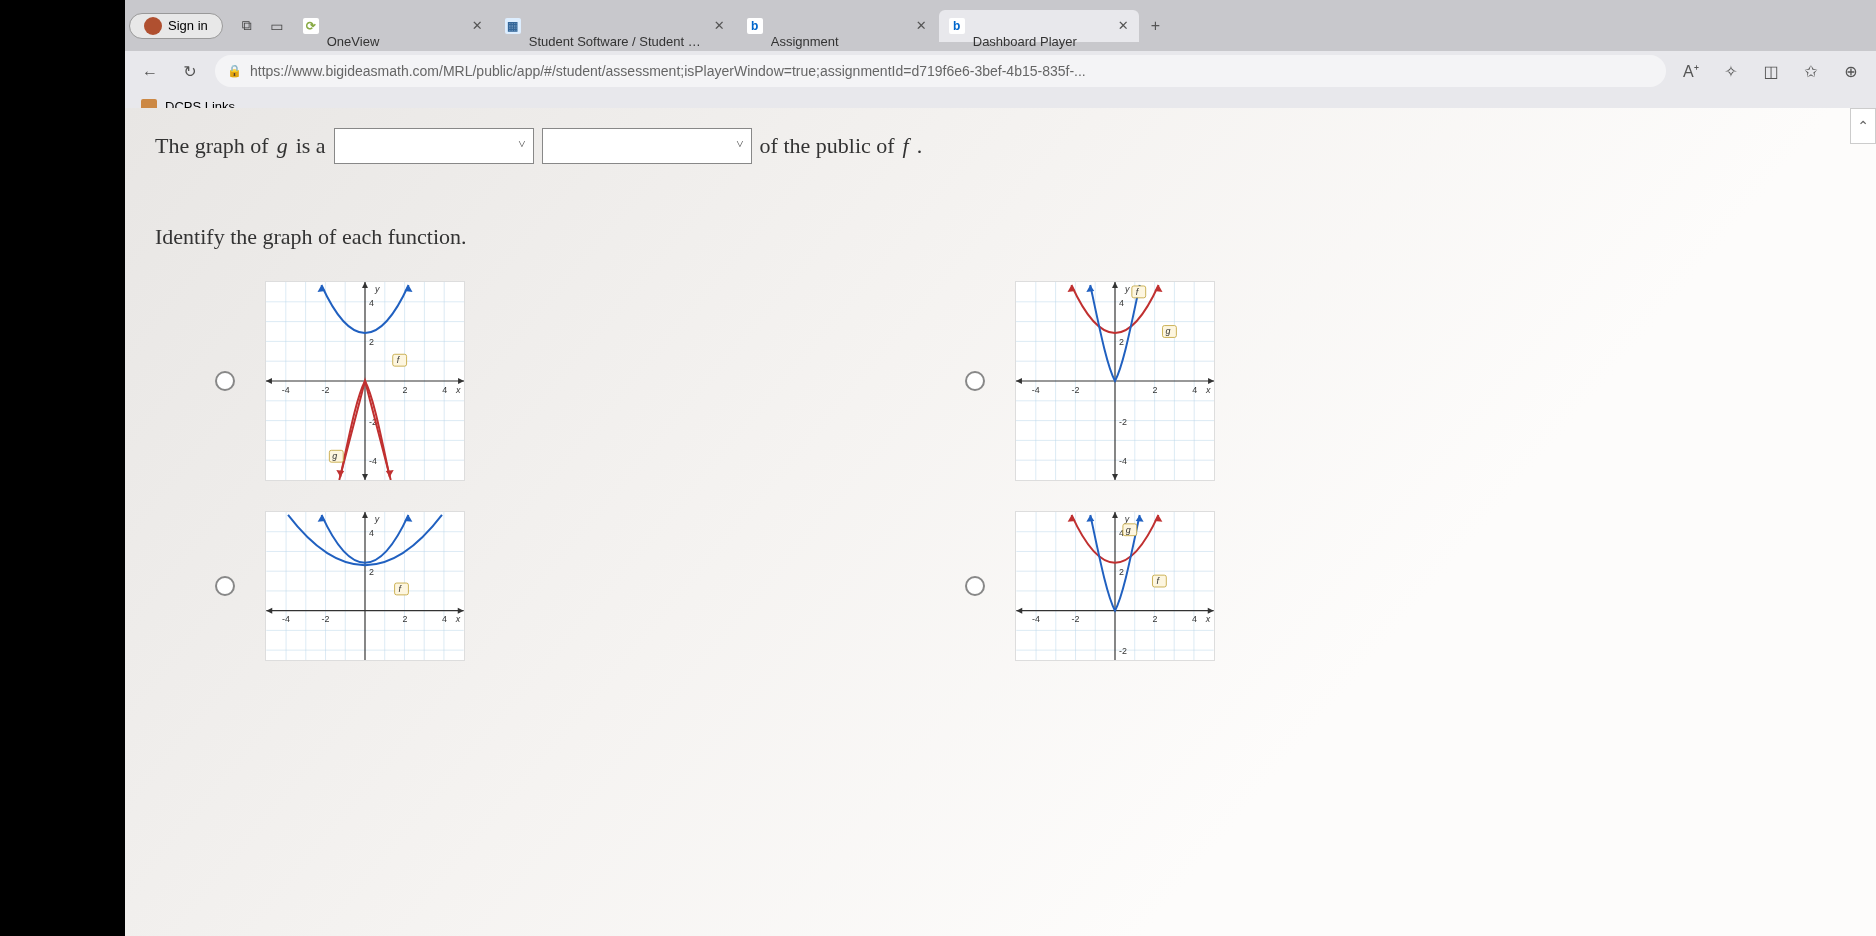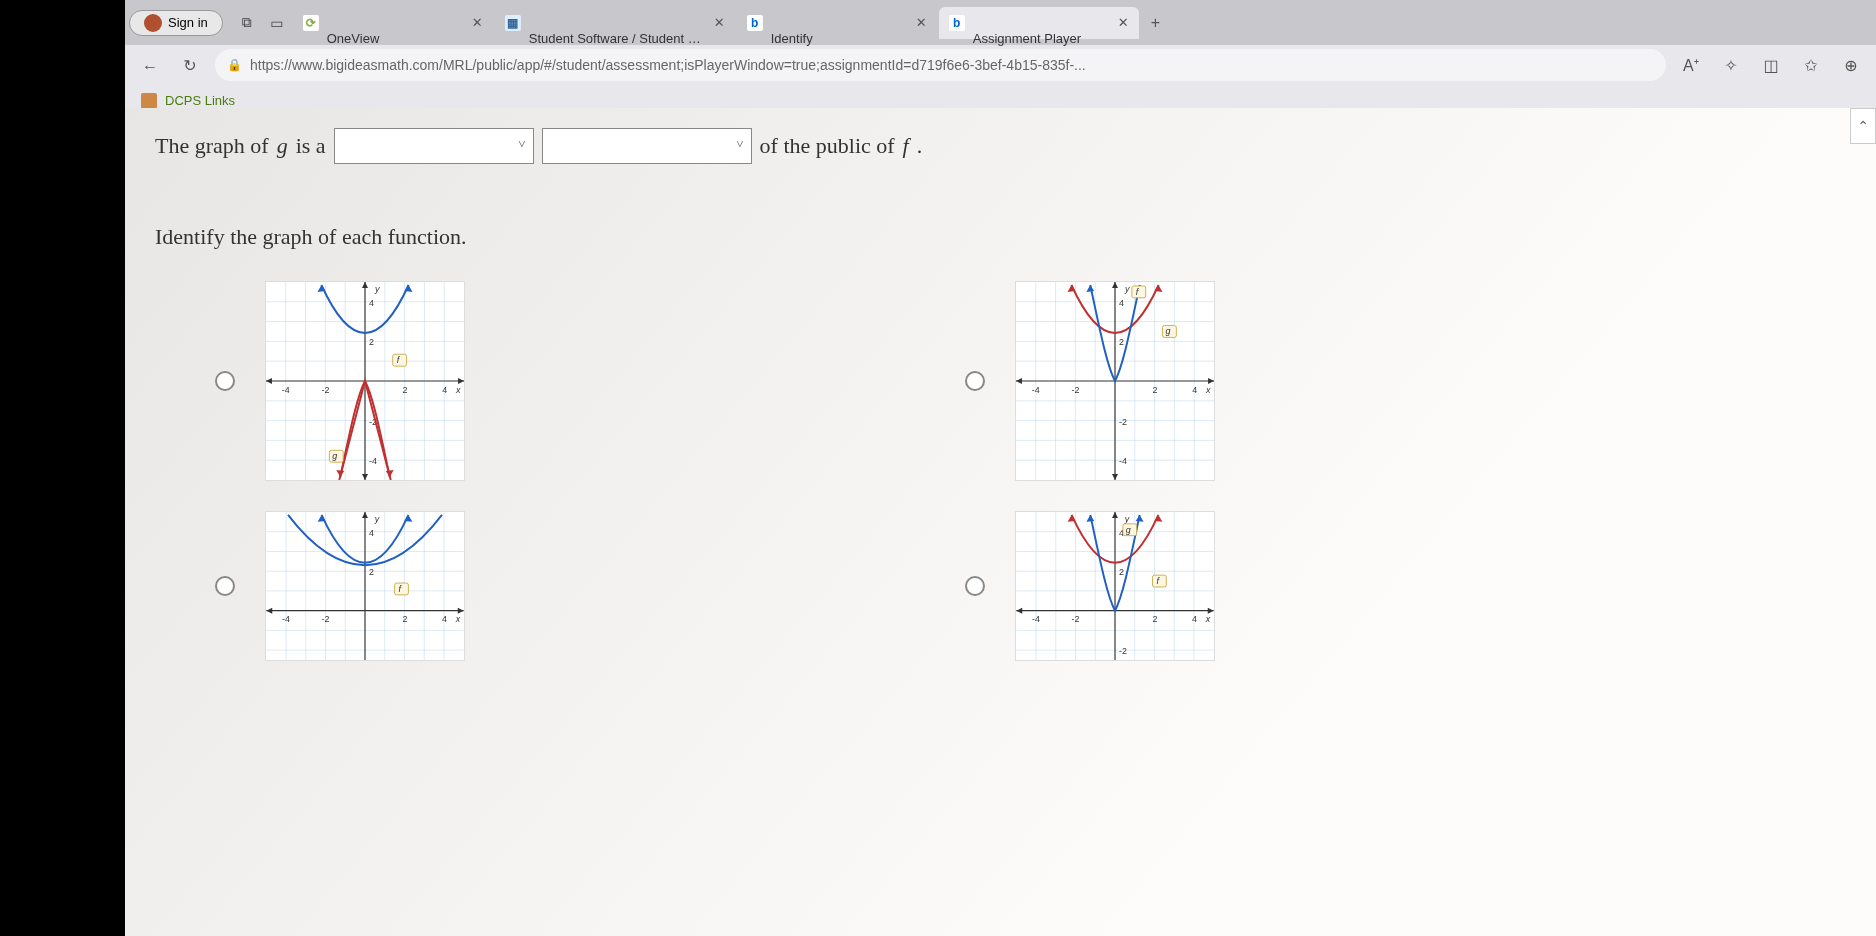--- a/index.html
+++ b/index.html
@@ -18,21 +18,21 @@
     }
     .browser-chrome {
       position: absolute;
       left: 125px; top: 0;
       width: 1751px;
       background: #d4d4d8;
     }
     .tab-strip {
       display: flex;
       align-items: center;
-      height: 45px;
+      height: 51px;
       background: #c8c8cc;
       padding: 0 4px;
       gap: 2px;
     }
     .signin-btn {
       background: #e8e8e8;
       border: 1px solid #999;
       border-radius: 14px;
       padding: 3px 14px;
       font-size: 13px;
@@ -119,21 +119,21 @@
     .url-field .lock { color: #888; font-size: 12px; }
     .url-text { flex: 1; white-space: nowrap; overflow: hidden; text-overflow: ellipsis; }
     .bookmark-bar {
       display: flex;
       align-items: center;
       height: 32px;
       background: #e8e8ec;
       padding: 0 16px;
       gap: 8px;
       font-size: 13px;
-      color: #4d7c0f;
+      color: #000000;
       border-bottom: 1px solid #ccc;
     }
     .bookmark-bar .favicon {
       width: 16px; height: 16px;
       background: #c84;
       border-radius: 2px;
     }
     .content-area {
       position: absolute;
       left: 125px; top: 108px;
@@ -257,26 +257,26 @@
       <span class="title">OneView</span>
       <span class="close">✕</span>
     </div>
     <div class="tab">
       <span class="favicon fav-student">▦</span>
       <span class="title">Student Software / Student Learn</span>
       <span class="close">✕</span>
     </div>
     <div class="tab">
       <span class="favicon fav-bigideas">b</span>
-      <span class="title">Identify</span>
+      <span class="title">Assignment</span>
       <span class="close">✕</span>
     </div>
     <div class="tab active">
       <span class="favicon fav-bigideas">b</span>
-      <span class="title">Assignment Player</span>
+      <span class="title">Dashboard Player</span>
       <span class="close">✕</span>
     </div>
     <div class="newtab-btn">+</div>
   </div>
 
   <div class="addr-bar">
     <div class="addr-icon">←</div>
     <div class="addr-icon">↻</div>
     <div class="url-field">
       <span class="lock">🔒</span>

